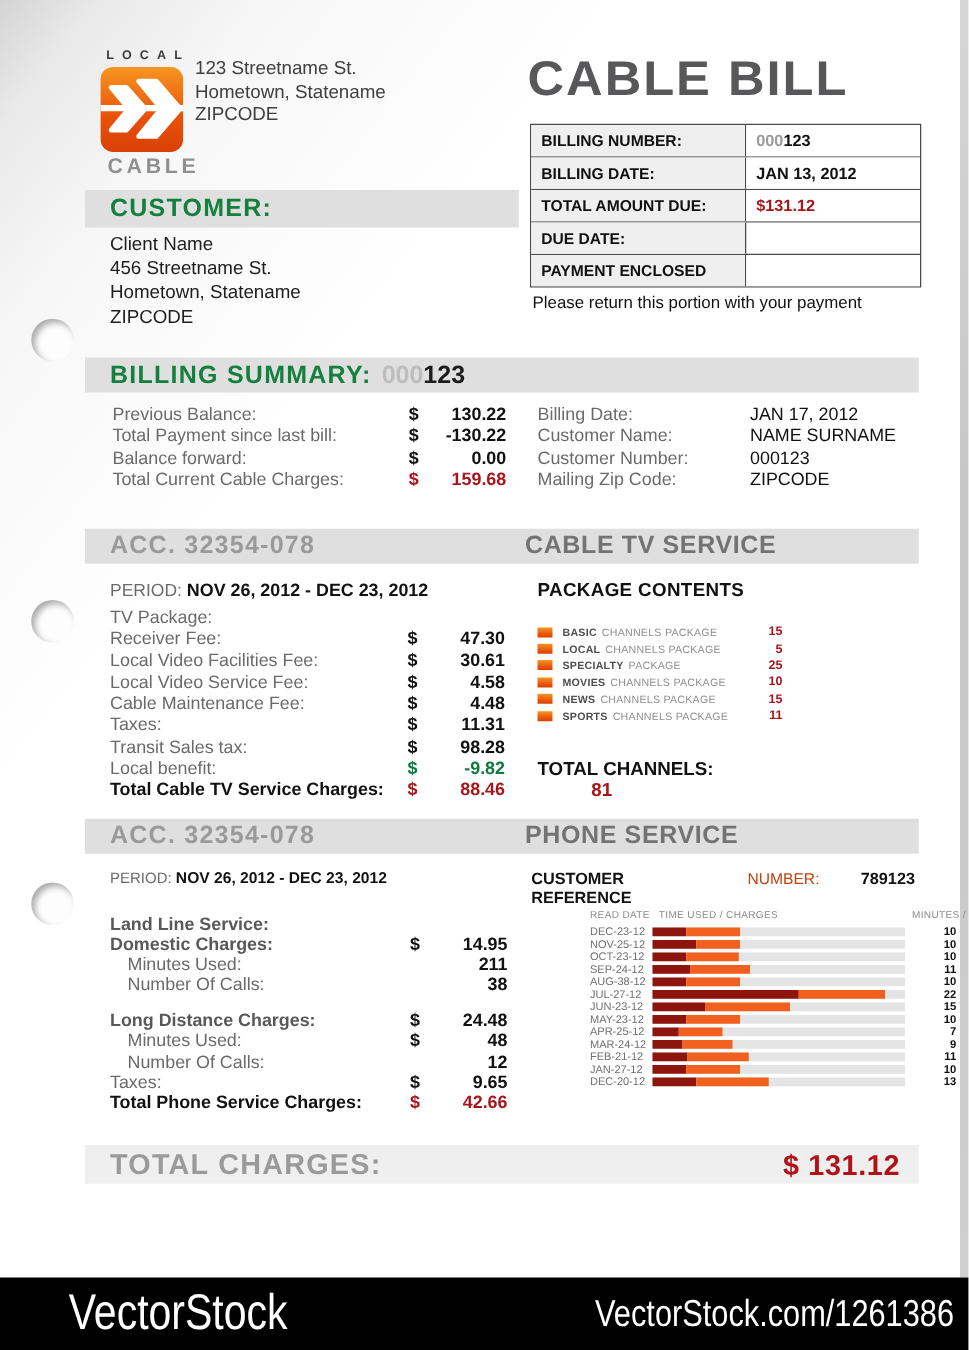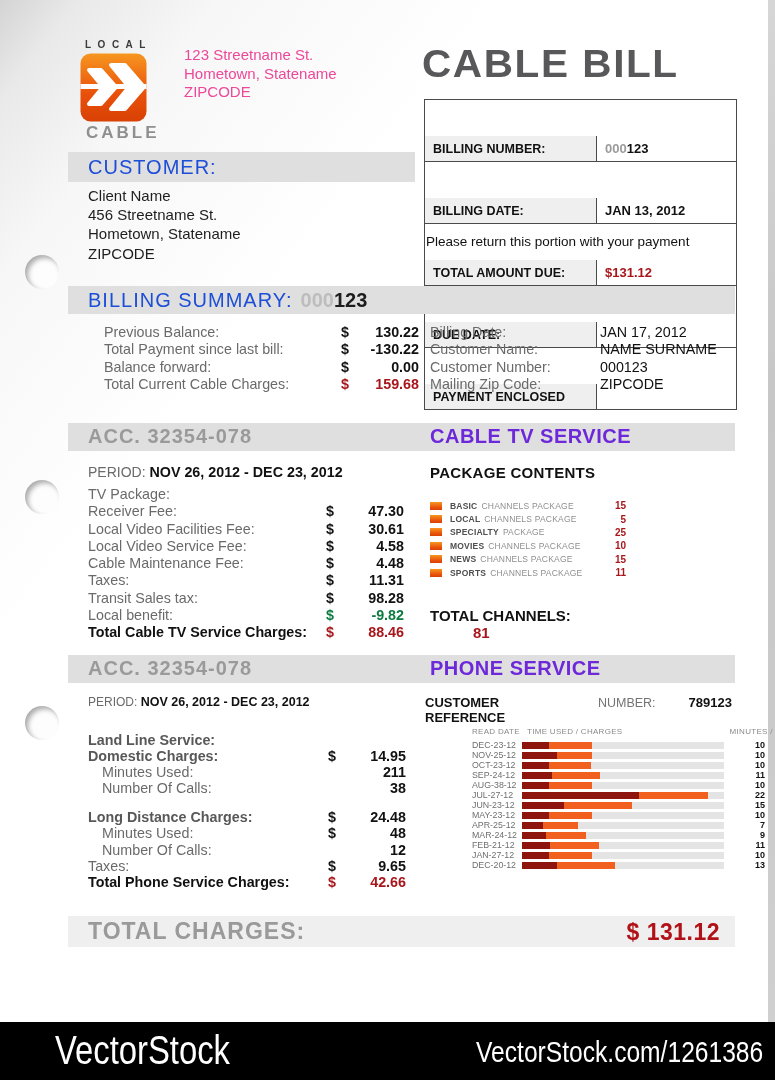--- a/index.html
+++ b/index.html
@@ -11,36 +11,36 @@
     background:linear-gradient(180deg,#d6d6d6,#c6c6c6 40%,#cfcfcf);}
   .hole{position:absolute;left:25px;width:34px;height:34px;border-radius:50%;
     background:#fdfdfd;box-shadow:inset 3px 3px 5px #ababab, inset -1px -1px 2px #ffffff;}
 
   
   .logo{position:absolute;left:80px;top:39px;width:70px;}
   .logo-local{font-size:10px;font-weight:bold;color:#3b3b3b;letter-spacing:6.5px;margin-left:5px;}
   .logo-cable{font-size:17px;font-weight:800;color:#8f8f8f;letter-spacing:3px;margin-top:1px;margin-left:6px;}
   .logo-sq{display:block;margin-top:3px;}
 
-  .remit-address{position:absolute;left:184px;top:46px;font-size:15px;line-height:18.5px;color:#ec4899;}
+  .remit-address{position:absolute;left:156px;top:46px;font-size:15px;line-height:18.5px;color:#404040;}
 
   .bill-title{position:absolute;left:422px;top:42px;font-size:39px;font-weight:900;color:#58585a;letter-spacing:1.5px;transform:scaleX(1.04);transform-origin:left;}
 
   
   .remit-table{position:absolute;left:424px;top:99px;width:311px;border:1px solid #4a4a4a;}
-  .rt-row{display:flex;height:25px;border-bottom:1px solid #4a4a4a;margin-top:36px;}
+  .rt-row{display:flex;height:25px;border-bottom:1px solid #4a4a4a;}
   .rt-row:last-child{border-bottom:none;}
   .rt-label{width:172px;background:#efefef;border-right:1px solid #4a4a4a;font-size:12.5px;font-weight:bold;color:#111;display:flex;align-items:center;padding-left:8px;box-sizing:border-box;}
   .rt-value{flex:1;background:#fff;font-size:13px;font-weight:bold;color:#111;display:flex;align-items:center;padding-left:8px;box-sizing:border-box;}
   .rt-prefix{color:#9b9b9b;}
   .remit-note{position:absolute;left:426px;top:234px;font-size:13.5px;color:#111;}
 
   
   .band{background:#dfdfdf;position:absolute;display:flex;align-items:center;}
-  .band-text{font-weight:400;color:#1d4ed8;letter-spacing:1px;}
+  .band-text{font-weight:700;color:#15803d;letter-spacing:1px;}
   .customer-band{left:68px;top:152px;width:347px;height:30px;}
   .customer-band .band-text{font-size:20px;padding-left:20px;}
   .customer-lines{position:absolute;left:88px;top:186px;font-size:15px;line-height:19.2px;color:#1e1e1e;}
 
   
   .summary-band{left:68px;top:286px;width:667px;height:28px;}
   .summary-band .band-text{font-size:20px;padding-left:20px;}
   .num-prefix{color:#bdbdbd;font-weight:800;font-size:20px;}
   .num-main{color:#1c1c1c;font-weight:800;font-size:20px;}
 
@@ -49,30 +49,30 @@
   .fee-label{flex:1;font-size:14.3px;color:#6a6a6a;}
   .fee-cur{width:18px;font-size:14.3px;font-weight:bold;color:#111;}
   .fee-amt{width:60px;text-align:right;font-size:14.3px;font-weight:bold;color:#111;}
   .red{color:#a8161b !important;}
   .green{color:#0b7b40 !important;}
   .tot{color:#111 !important;font-weight:bold;}
   .b{color:#585858;font-weight:bold;}
   .ind{padding-left:14px;}
   .gap{margin-top:13px;}
 
-  .sum-left{left:104px;top:324px;width:315px;}
+  .sum-left{left:90px;top:324px;width:315px;}
   .sum-right{left:430px;top:324px;width:300px;}
   .kvrow{display:flex;height:17.3px;align-items:baseline;}
   .kv-label{width:170px;font-size:14.3px;color:#6a6a6a;}
   .kv-value{font-size:14.3px;font-weight:normal;color:#111;}
 
   
   .svc-band{left:68px;top:423px;width:667px;height:28px;position:absolute;background:#dfdfdf;}
   .svc-acc{position:absolute;left:20px;top:2px;font-size:20px;font-weight:800;color:#9a9a9a;letter-spacing:1px;}
-  .svc-name{position:absolute;left:362px;top:2px;font-size:20px;font-weight:800;color:#6d28d9;letter-spacing:0.5px;}
+  .svc-name{position:absolute;left:352px;top:2px;font-size:20px;font-weight:800;color:#737373;letter-spacing:0.5px;}
   .phone-band{top:655px;}
 
   .period{position:absolute;font-size:14px;color:#6a6a6a;}
   .period b{font-size:14.3px;color:#111;}
   .tv-period{left:88px;top:464px;}
   .ph-period{left:88px;top:695px;font-size:12px;}
   .ph-period b{font-size:12.5px;}
 
   .tv-rows{left:88px;top:486px;width:316px;}
   .ph-rows{left:88px;top:732px;width:318px;}
@@ -86,21 +86,21 @@
   .pkg-name{font-size:8.5px;font-weight:bold;color:#4f4f4f;letter-spacing:0.2px;margin-right:4px;}
   .pkg-rest{font-size:8.5px;color:#8f8f8f;letter-spacing:0.2px;}
   .pkg-count{margin-left:auto;font-size:10px;font-weight:bold;color:#a8161b;}
   .pkg-total{position:absolute;left:430px;top:607px;width:196px;display:flex;flex-direction:column;}
   .pkg-total-label{font-size:15px;font-weight:800;color:#111;}
   .pkg-total-value{margin-left:43px;font-size:15px;font-weight:800;color:#a8161b;}
 
   
   .ph-ref{position:absolute;left:425px;top:695px;width:307px;display:flex;align-items:baseline;gap:33px;}
   .ref-bold{font-size:13px;font-weight:bold;color:#111;}
-  .ref-rest{font-size:12.5px;color:#737373;margin-left:19px;text-align:right;}
+  .ref-rest{font-size:12.5px;color:#c2410c;margin-left:19px;text-align:right;}
   .ref-value{margin-left:auto;font-size:13px;font-weight:bold;color:#111;}
 
   
   .chart{position:absolute;left:428px;top:727px;width:308px;margin-left:44px;}
   .chhead{display:flex;font-size:8px;color:#8a8a8a;letter-spacing:0.3px;margin-bottom:4px;}
   .chh-date{width:55px;}
   .chh-time{flex:1;}
   .chh-min{text-align:right;}
   .chrow{display:flex;align-items:center;height:10px;}
   .chdate{width:50px;font-size:8.8px;color:#6f6f6f;}

